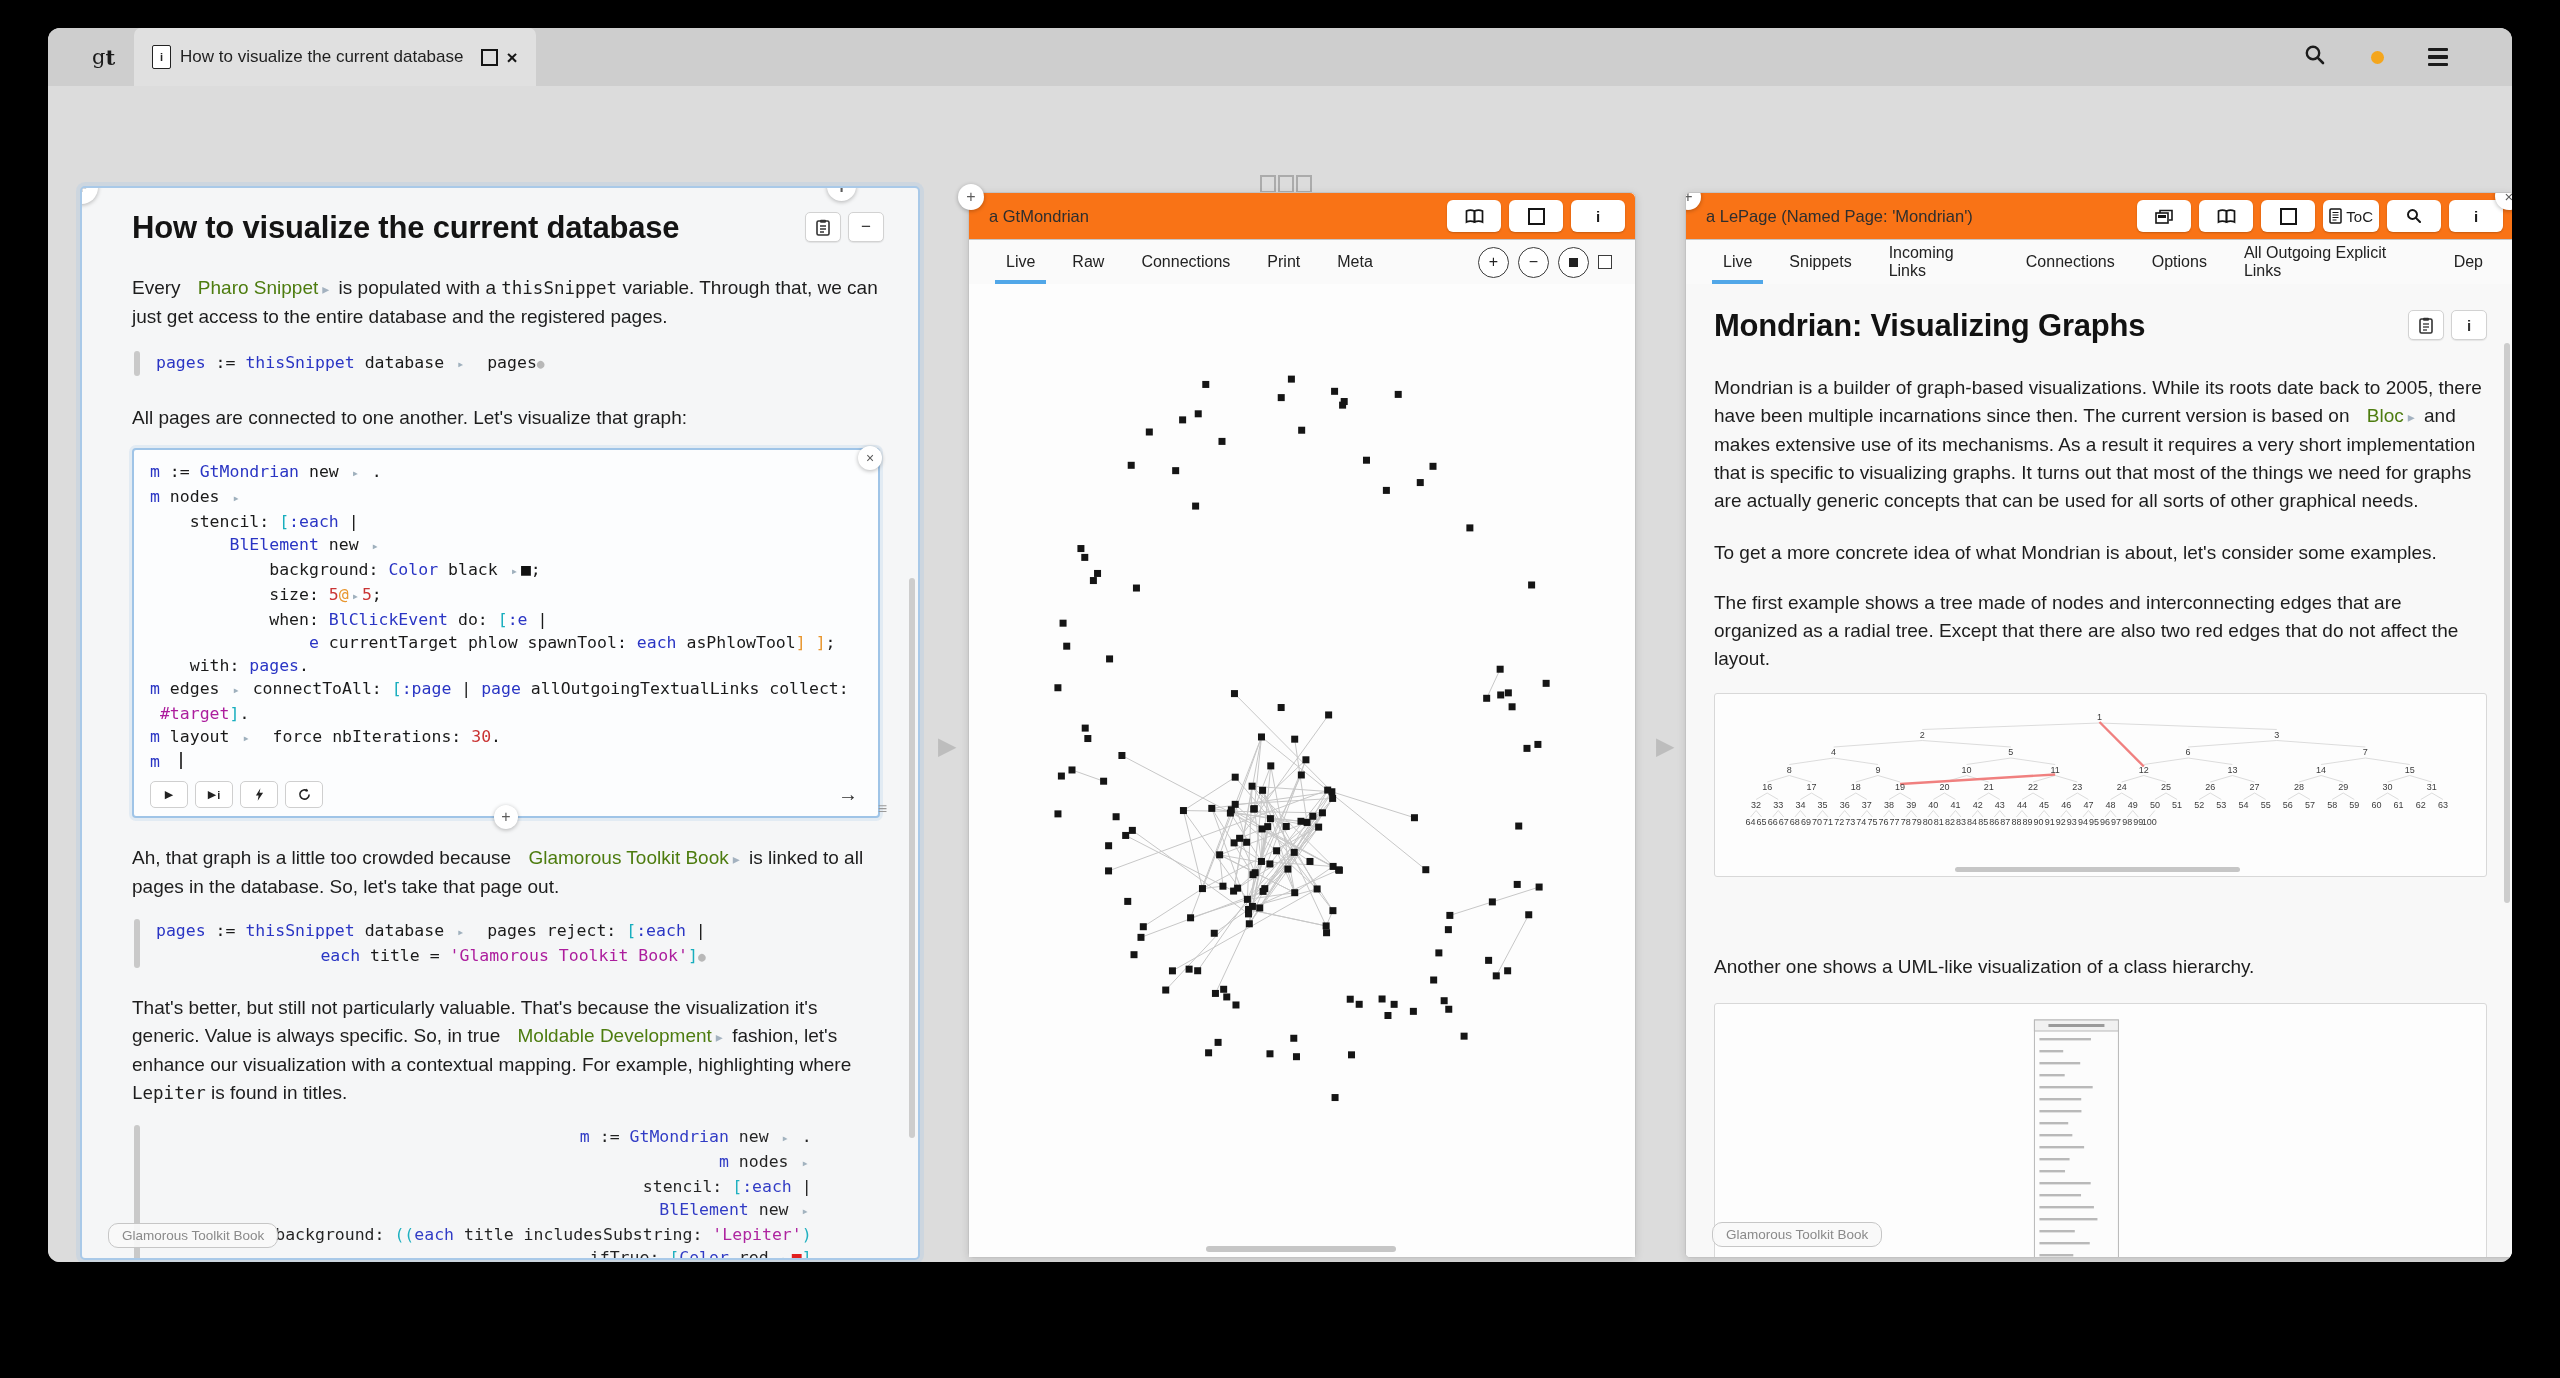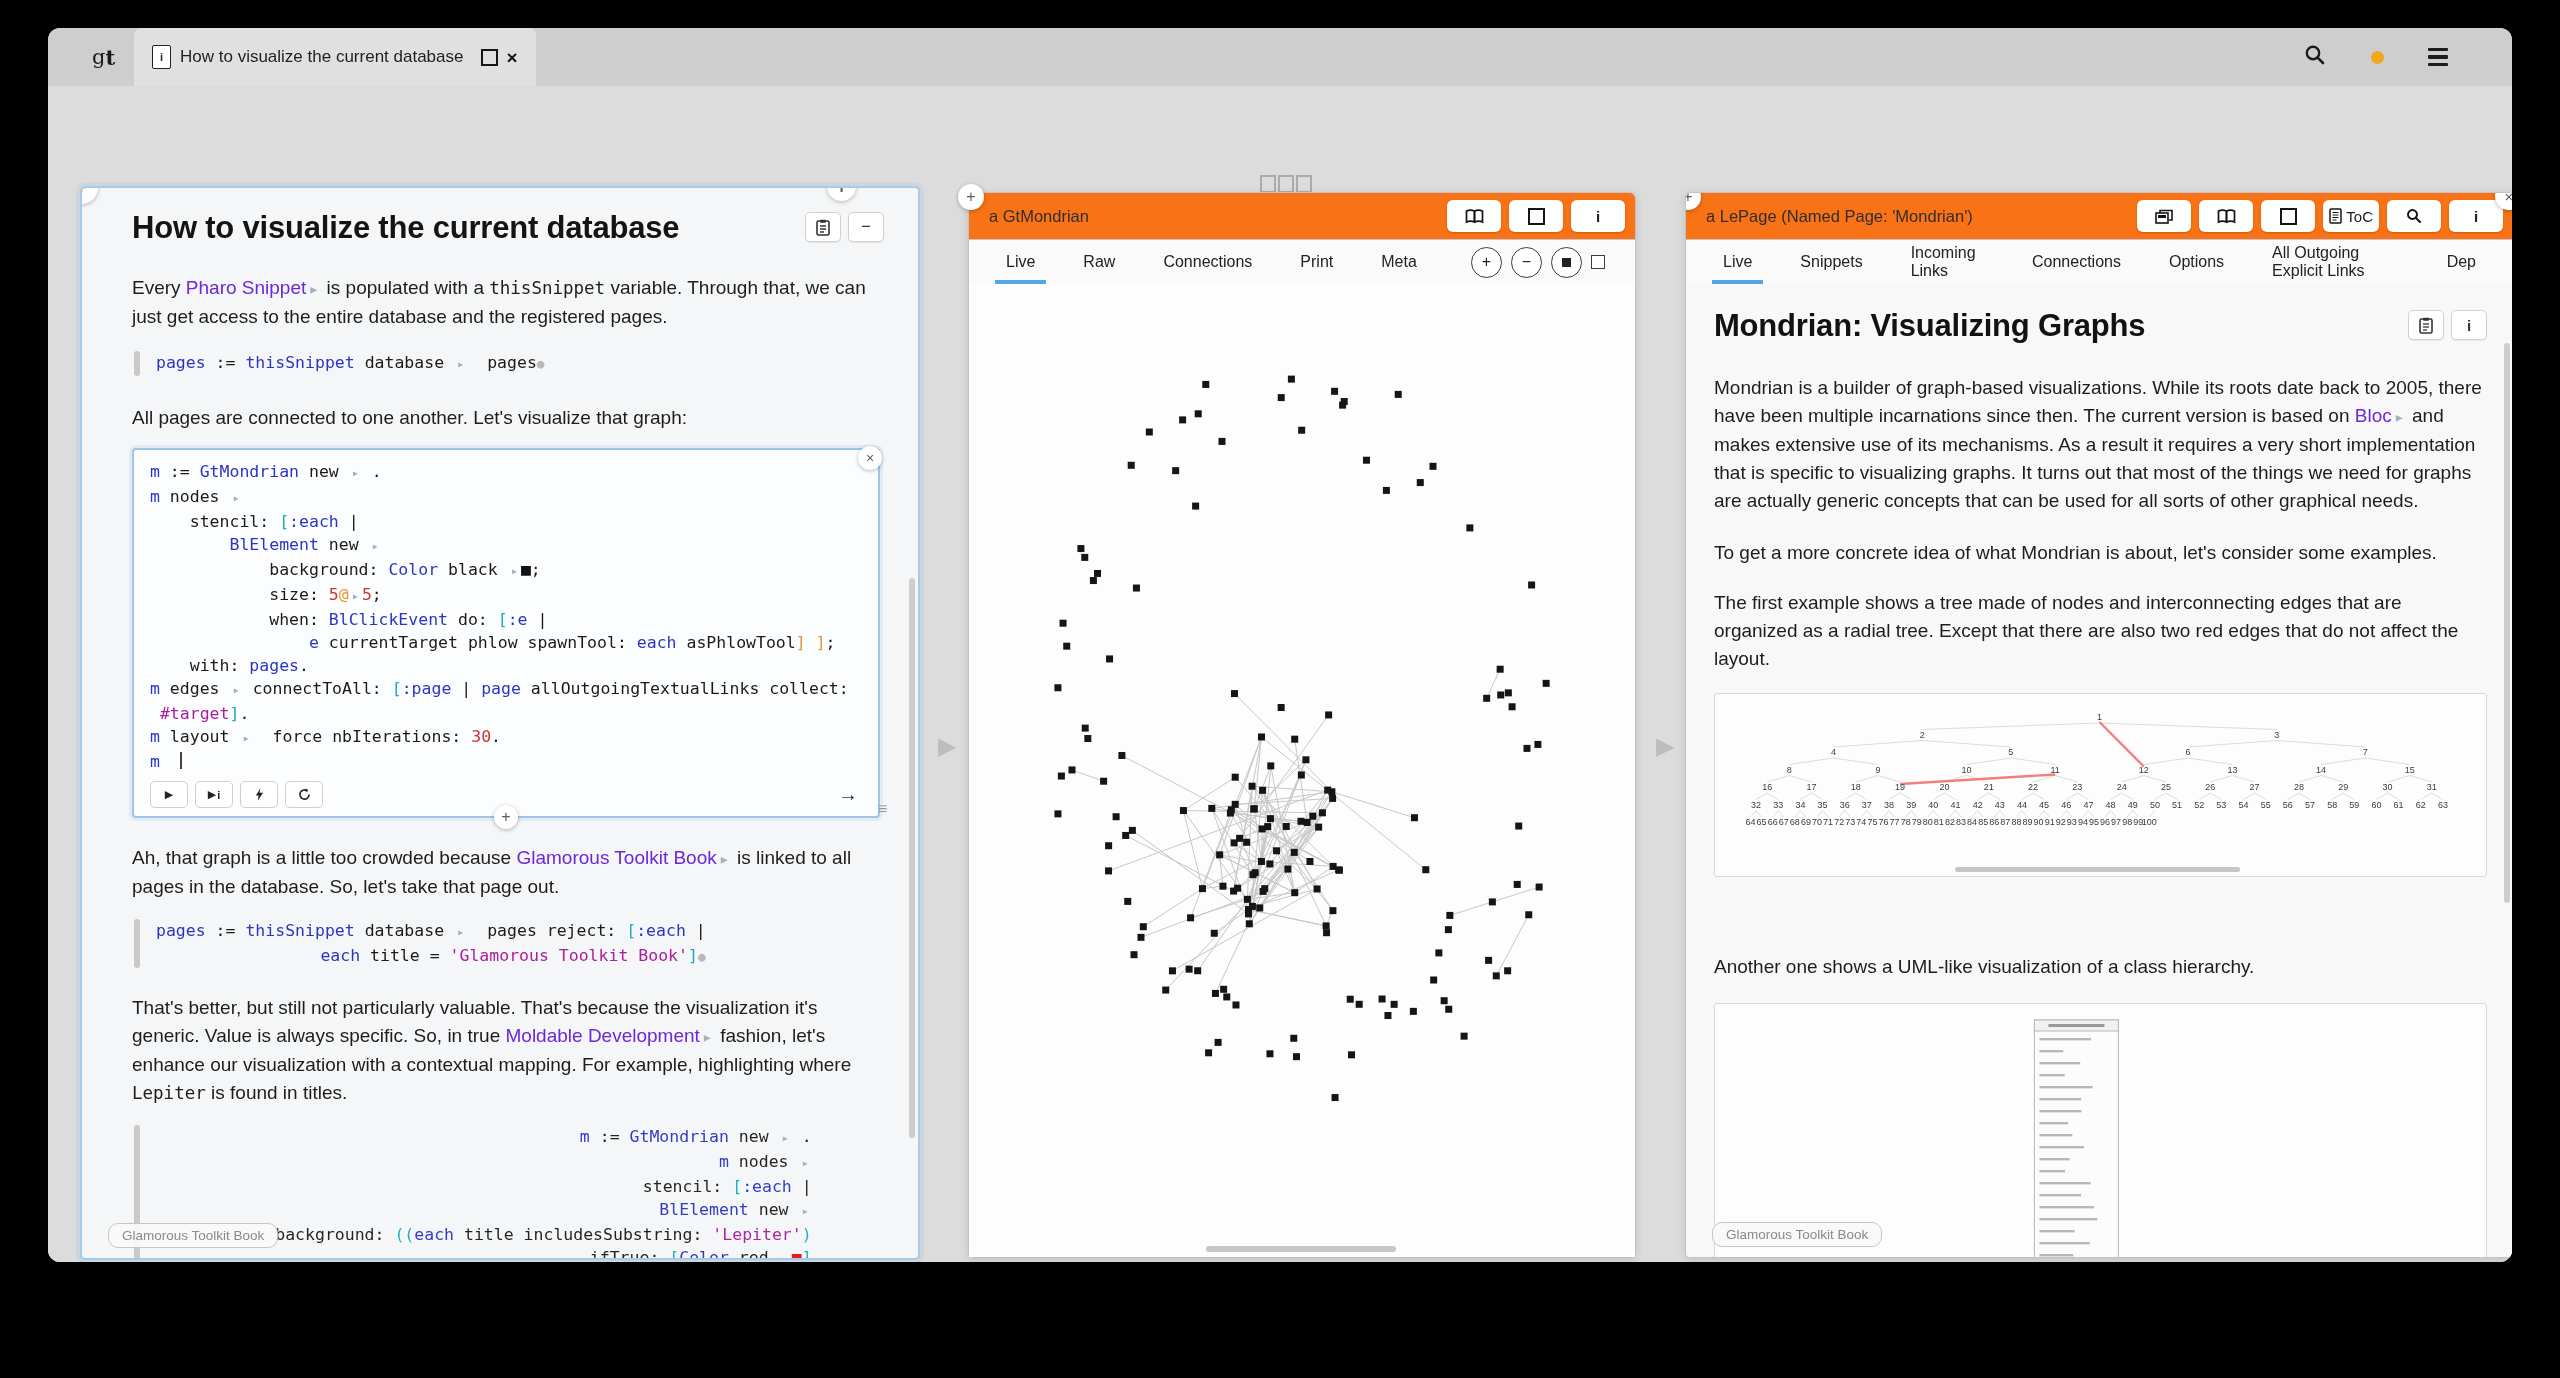--- a/index.html
+++ b/index.html
@@ -38,21 +38,21 @@
   
   .leftpane{left:32px;top:39px;width:836px;height:1070px;background:#f5f6f7;border:2px solid #a9c9e8;
     box-shadow:0 0 0 4px rgba(169,201,232,.28);overflow:hidden;}
   .lp-inner{position:absolute;inset:0;padding:0 34px 0 50px;overflow:hidden;}
   .h1row{display:flex;align-items:flex-start;margin-top:22px;}
   .lp-h1{font-size:31px;font-weight:700;color:#141414;letter-spacing:-.2px;flex:1;}
   .minibtns{display:flex;gap:7px;margin-top:2px;}
   .minibtn{width:34px;height:28px;background:#fff;border:1px solid #d2d2d2;border-radius:5px;
     display:flex;align-items:center;justify-content:center;color:#333;font-size:17px;box-shadow:0 1px 1px rgba(0,0,0,.08);}
   .para{font-size:19px;line-height:28px;color:#1d1d1d;}
-  .sg-link{color:#6d28d9;}
+  .sg-link{color:#4d7c0f;margin-left:12px;}
   .sg-mono{font-family:"DejaVu Sans Mono",monospace;font-size:17.5px;}
   .sg-tri::after{content:"▸";color:#a4b2c0;font-size:14px;padding:0 4px;}
   .codeblock{display:flex;margin-left:2px;text-align:right;}
   .cbar{width:6px;background:#c9c9c9;border-radius:3px;margin-right:16px;flex:none;}
   .code{font-family:"DejaVu Sans Mono",monospace;font-size:16.5px;line-height:23px;white-space:pre;color:#1a1a1a;}
   .sg-k{color:#1a1a1a}.sg-v{color:#2a35c4}.sg-n{color:#c93434}.sg-s{color:#ac1d9d}.sg-y{color:#ac1d9d}
   .sg-b{color:#18aebe}.sg-o{color:#e8962e}.sg-at{color:#e8962e}
   .sg-g::after{content:"▸";color:#9fb0bd;font-size:12px;padding:0 3px;}
   .sg-sqb{color:#111}.sg-sqr{color:#e01616}.sg-dot{color:#b8b8b8;font-size:13px;}
   .sg-cur{display:inline-block;width:2px;height:17px;background:#444;vertical-align:-2px;}
@@ -71,21 +71,21 @@
   
   .midpane{left:920px;top:45px;width:666px;height:1064px;background:#fdfdfd;border:1px solid #c3c3c3;
     box-shadow:0 2px 8px rgba(0,0,0,.12);}
   .rightpane{left:1637px;top:45px;width:827px;height:1064px;background:#f8f8f8;border:1px solid #c3c3c3;
     box-shadow:0 2px 8px rgba(0,0,0,.12);overflow:hidden;}
   .phead{height:46px;background:#f97316;border-radius:5px 5px 0 0;display:flex;align-items:center;
     padding:0 10px 0 20px;border-bottom:1px solid #c6c6c6;}
   .ptitle{font-size:16.5px;color:#2e2e2e;flex:1;}
   .hbtn{height:32px;min-width:42px;background:#fff;border-radius:6px;margin-left:8px;display:flex;
     align-items:center;justify-content:center;color:#1c1c1c;box-shadow:0 1px 2px rgba(0,0,0,.22);font-size:15px;gap:4px;padding:0 6px;}
-  .ptabs{height:44px;background:#fafafa;display:flex;align-items:center;padding:0 20px 0 20px;gap:14px;}
+  .ptabs{height:44px;background:#fafafa;display:flex;align-items:center;padding:0 13px 0 20px;gap:3px;}
   .ptab{position:relative;font-size:16px;color:#222;padding:0 17px;height:44px;display:flex;align-items:center;}
   .ptab.active::after{content:"";position:absolute;left:6px;right:6px;bottom:0;height:4px;background:#51a7e8;}
   .ztools{margin-left:auto;display:flex;align-items:center;gap:9px;padding-right:10px;}
   .zbtn{width:29px;height:29px;border:1.6px solid #3c3c3c;border-radius:50%;display:flex;align-items:center;
     justify-content:center;font-size:16px;color:#222;background:#fff;}
   .zbtn.fit i{width:9px;height:9px;background:#222;}
   .zsq{width:12px;height:12px;border:1.8px solid #3c3c3c;background:#fff;}
   .midcontent{position:absolute;left:0;top:91px;right:0;bottom:0;background:#fdfdfd;overflow:hidden;}
   .hscroll{position:absolute;height:6px;background:#c6c6c6;border-radius:3px;bottom:5px;z-index:5;}
   

